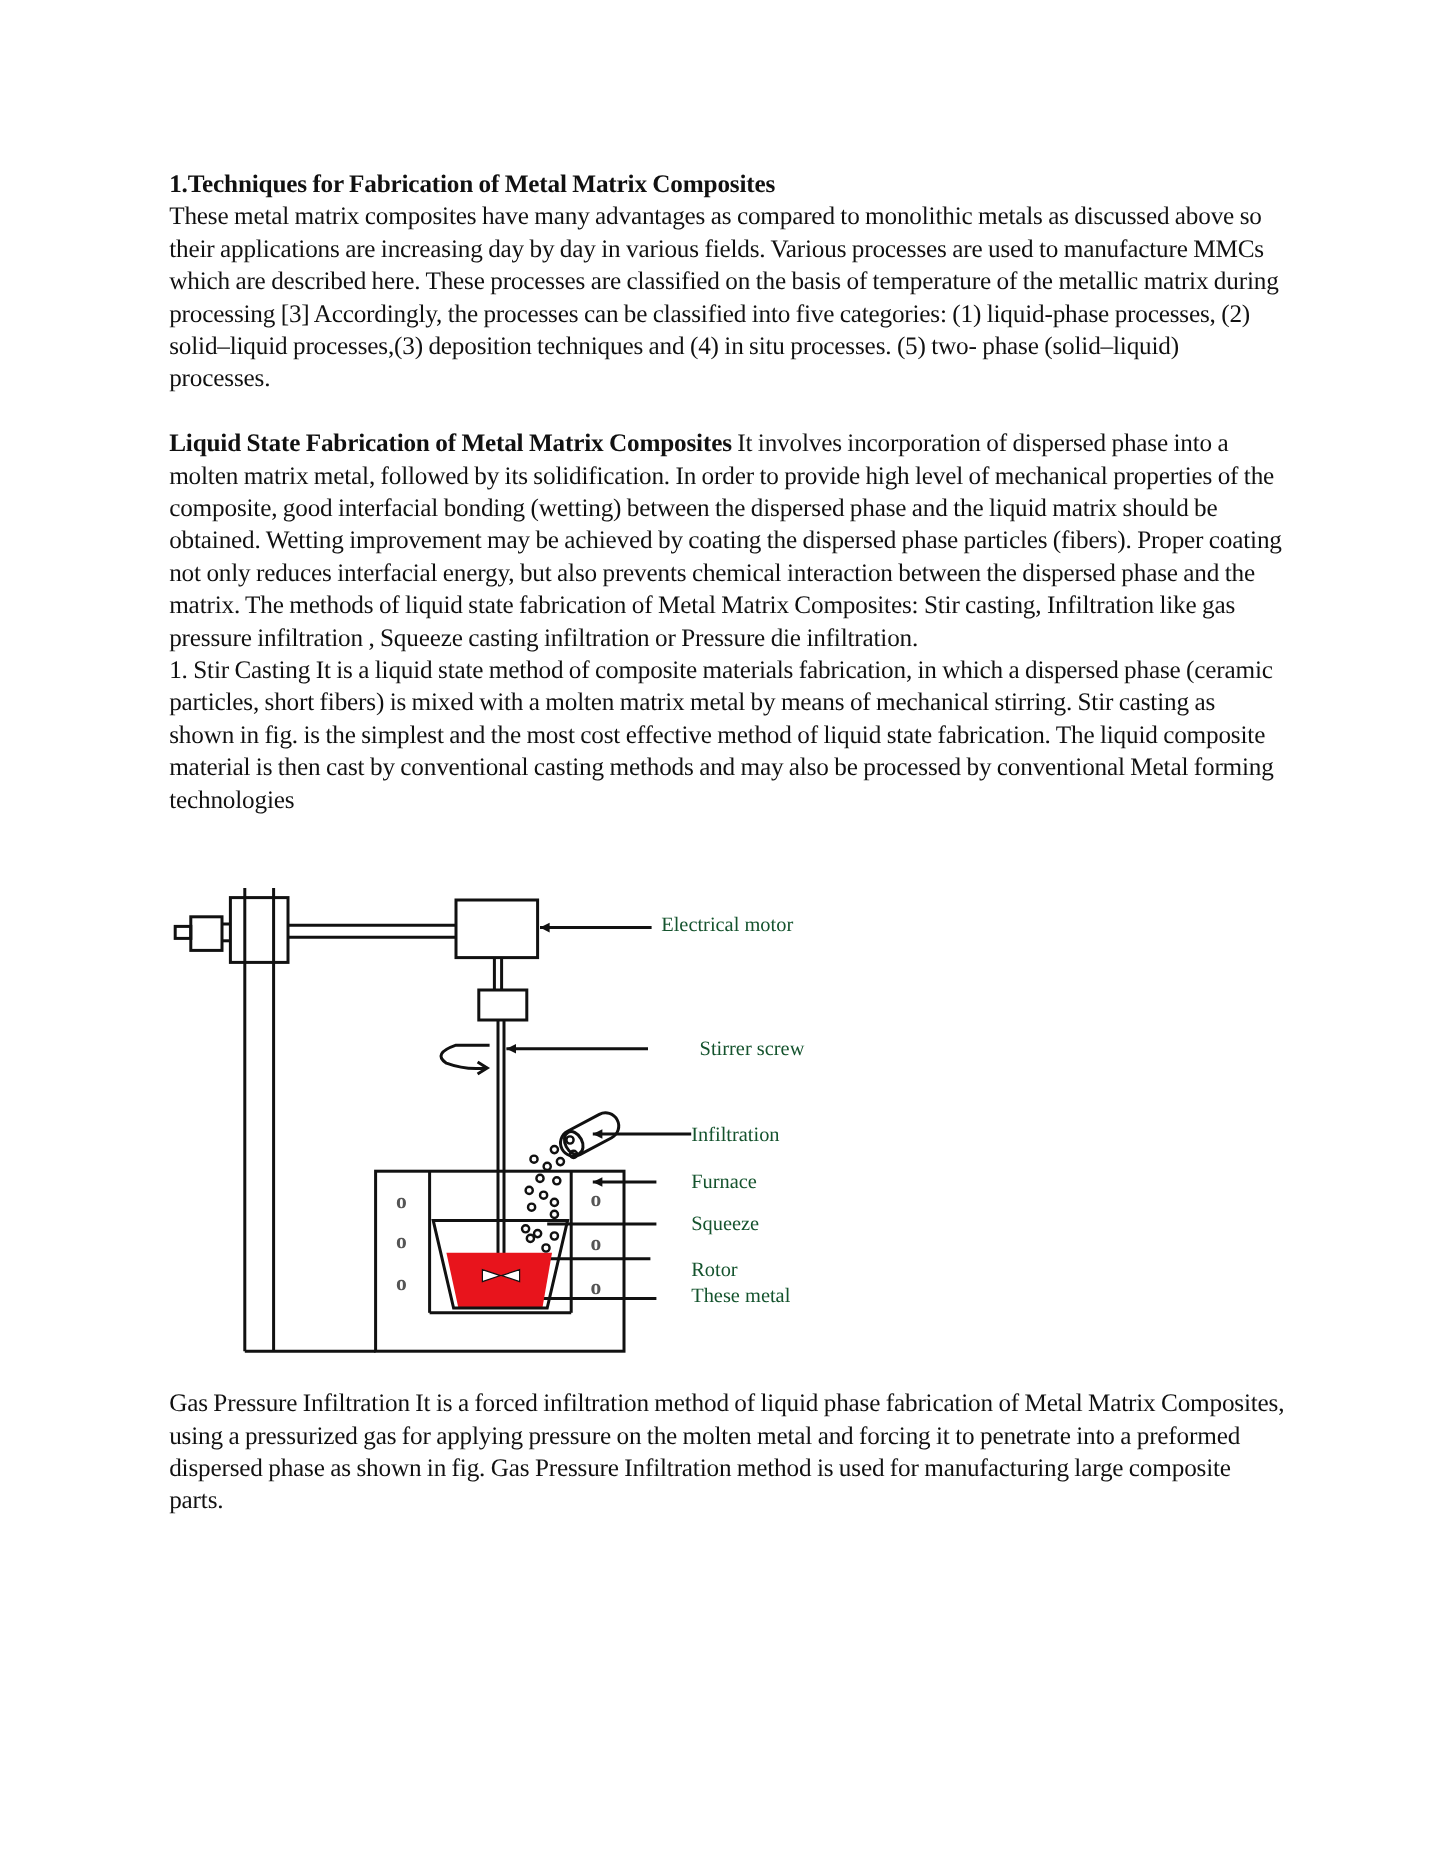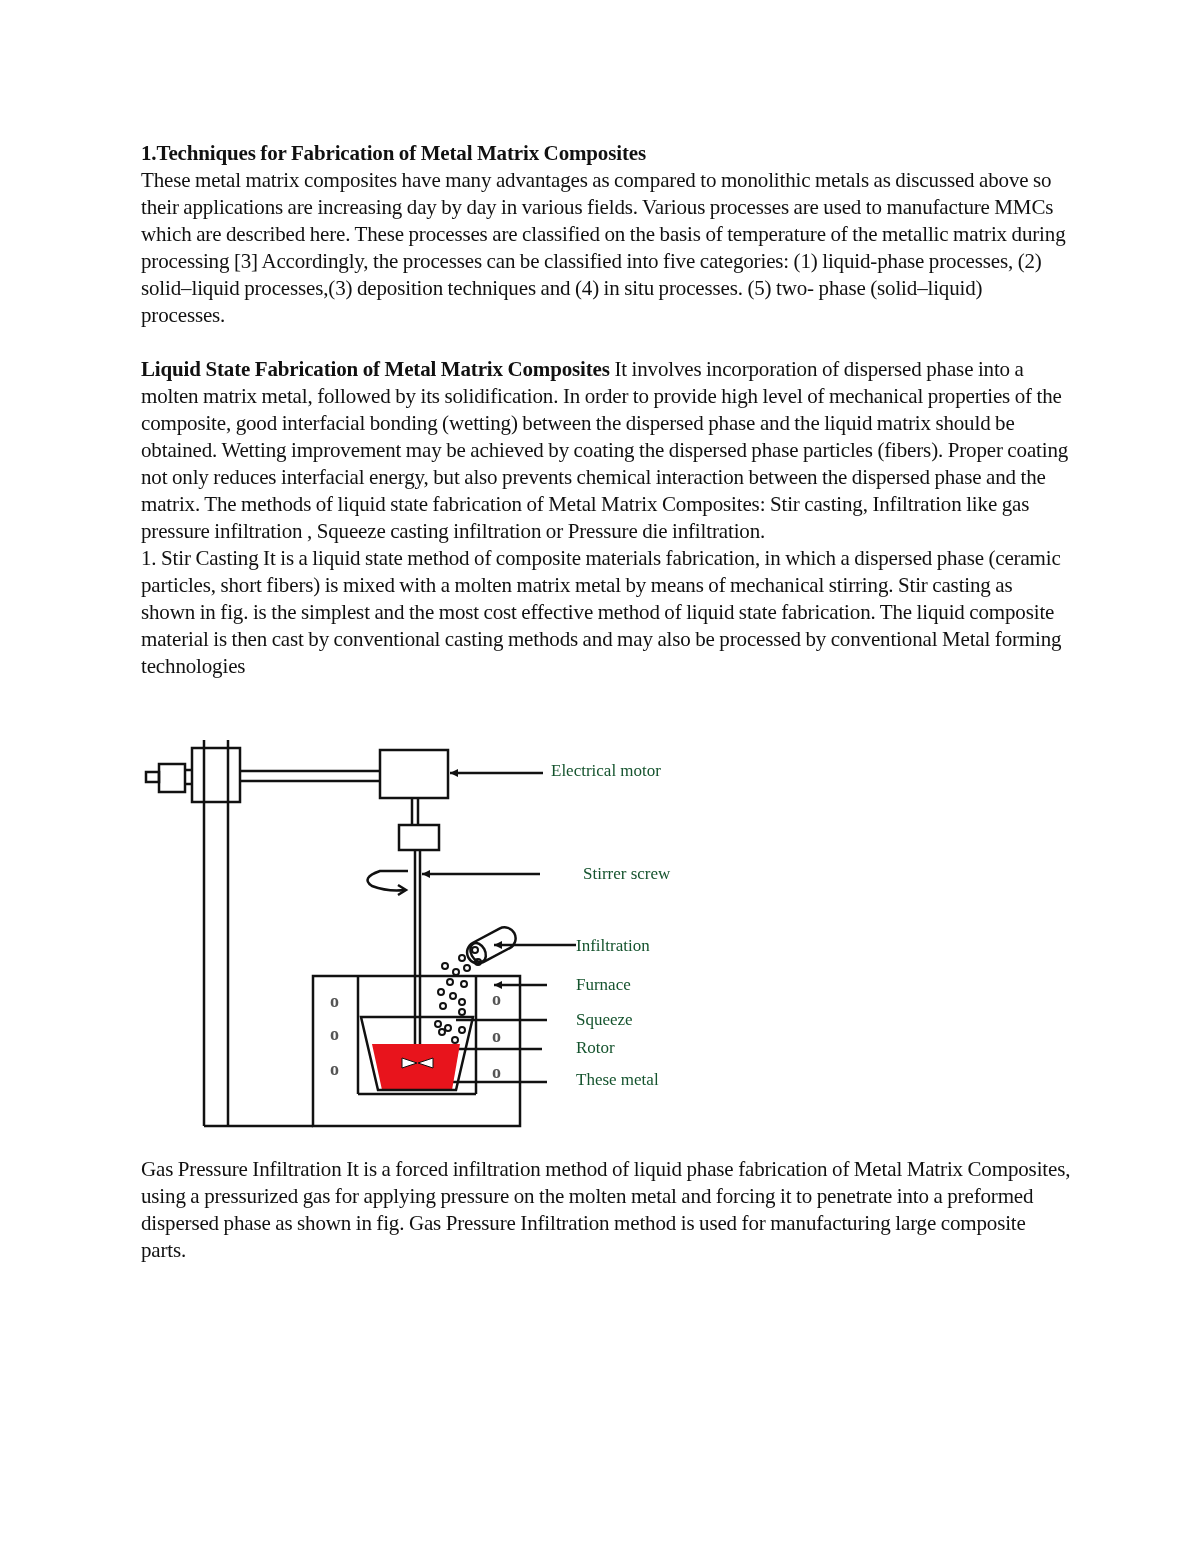--- a/index.html
+++ b/index.html
@@ -126,19 +126,19 @@
       <text x="352" y="265">o</text>
       <text x="352" y="302">o</text>
       <text x="352" y="338">o</text>
     </g>
   </svg>
   <span class="lbl" style="left:411px; top:21px;">Electrical motor</span>
   <span class="lbl" style="left:411px; top:124px;margin-left:32px;">Stirrer screw</span>
   <span class="lbl" style="left:436px; top:196px;">Infiltration</span>
   <span class="lbl" style="left:436px; top:235px;text-align:right;">Furnace</span>
   <span class="lbl" style="left:436px; top:270px;">Squeeze</span>
-  <span class="lbl" style="left:436px; top:298px;text-align:center;">Rotor</span>
+  <span class="lbl" style="left:436px; top:308px;text-align:center;">Rotor</span>
   <span class="lbl" style="left:436px; top:330px;">These metal</span>
 </div>
 
 <div class="para2">
   <p class="p">Gas Pressure Infiltration It is a forced infiltration method of liquid phase fabrication of Metal Matrix Composites, using a pressurized gas for applying pressure on the molten metal and forcing it to penetrate into a preformed dispersed phase as shown in fig. Gas Pressure Infiltration method is used for manufacturing large composite parts.</p>
 </div>
 
 </body></html>

